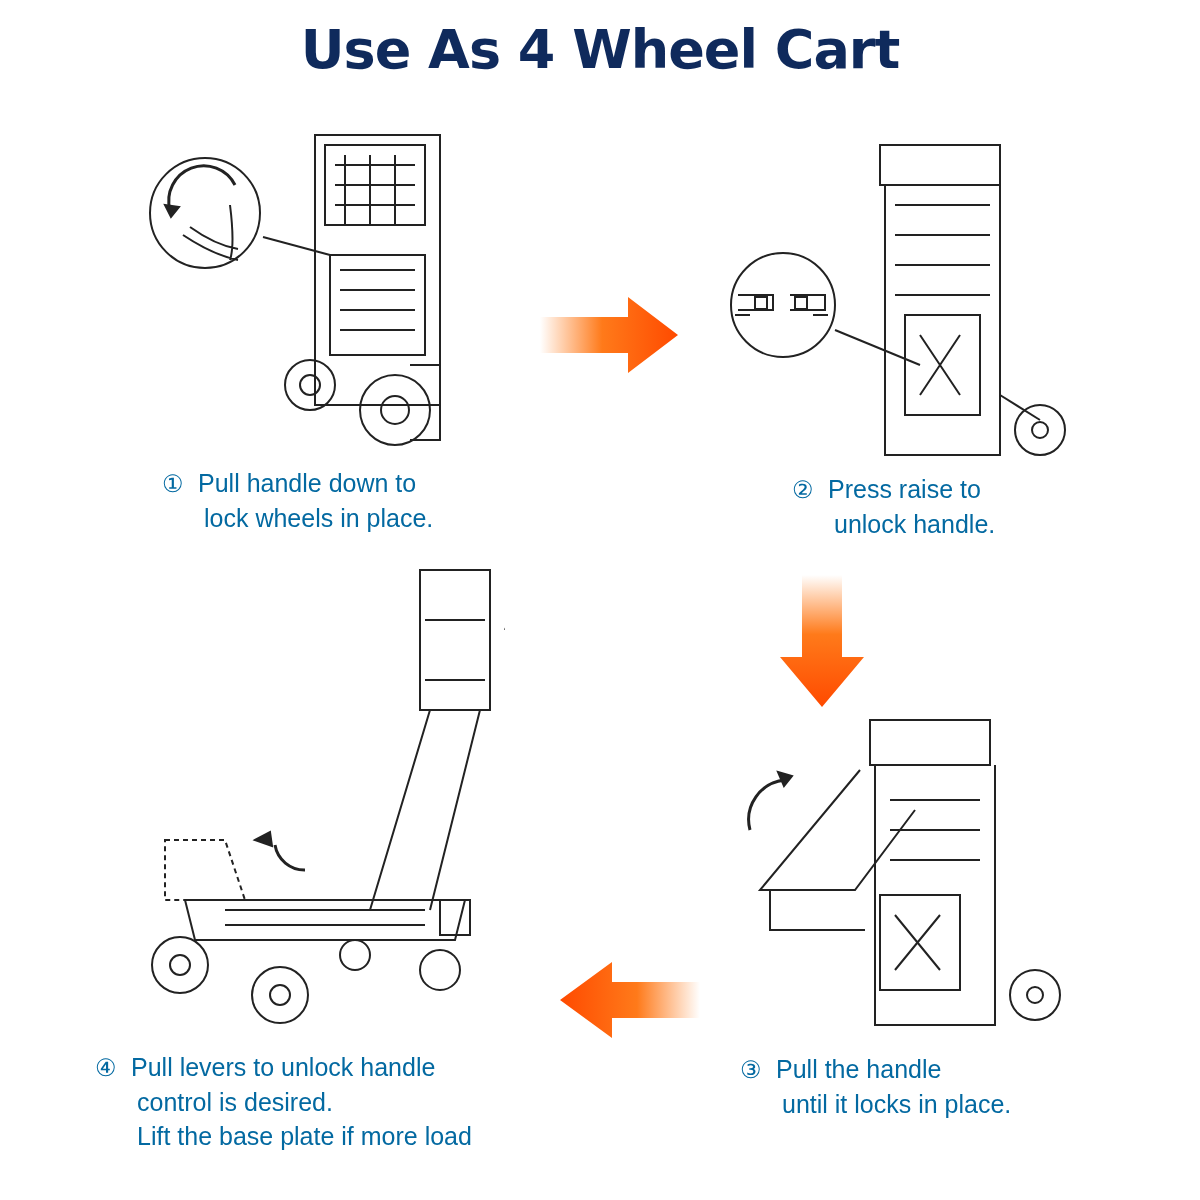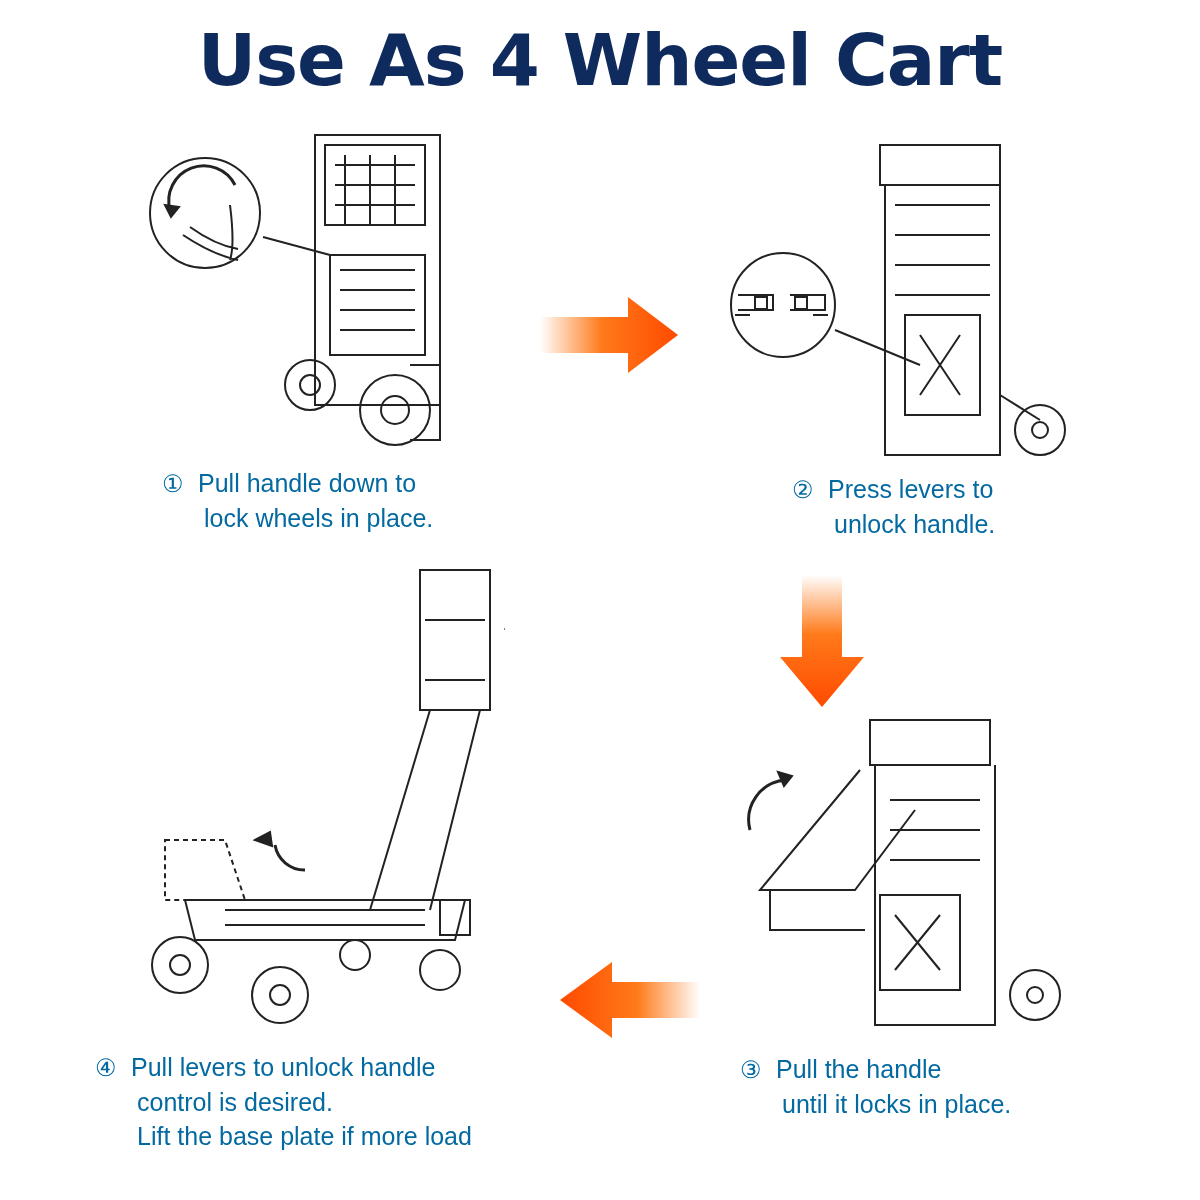--- a/index.html
+++ b/index.html
@@ -1,17 +1,17 @@
 <!DOCTYPE html>
 <html><head>
 <meta charset="utf-8">
 <style>
   html, body { margin:0; padding:0; background:#ffffff; }
   body { width:1200px; height:1200px; position:relative; overflow:hidden; font-family:"Liberation Sans", sans-serif; }
-  .title { position:absolute; left:0; top:18px; width:1200px; text-align:center; font-family:"DejaVu Sans", sans-serif; font-weight:bold; font-size:72px; letter-spacing:-1px; color:#0f2a5c; }
+  .title { position:absolute; left:0; top:18px; width:1200px; text-align:center; font-family:"DejaVu Sans", sans-serif; font-weight:bold; font-size:54px; letter-spacing:-1px; color:#0f2a5c; }
   .cap { position:absolute; font-size:25px; line-height:34px; color:#0369a1; }
   .cap .num { display:inline-block; width:36px; font-size:24px; }
   .cap .line2 { display:block; padding-left:42px; }
   .art { position:absolute; }
   .arrow { position:absolute; }
 </style>
 </head>
 <body>
 
 <div class="title">Use As 4 Wheel Cart</div>
@@ -115,21 +115,21 @@
     </defs>
   <path d="M145 22 h-88 v-20 l-52 38 l52 38 v-20 h88 z" fill="url(#gL)"></path>
 </svg>
 
 <div class="cap" style="left:162px;top:466px">
   <span class="num">①</span><span>Pull handle down to</span>
   <span class="line2">lock wheels in place.</span>
 </div>
 
 <div class="cap" style="left:792px;top:472px">
-  <span class="num">②</span><span>Press levers to</span>
+  <span class="num">②</span><span>Press raise to</span>
   <span class="line2">unlock handle.</span>
 </div>
 
 <div class="cap" style="left:740px;top:1052px">
   <span class="num">③</span><span>Pull the handle</span>
   <span class="line2">until it locks in place.</span>
 </div>
 
 <div class="cap" style="left:95px;top:1050px">
   <span class="num">④</span><span>Pull levers to unlock handle</span>

